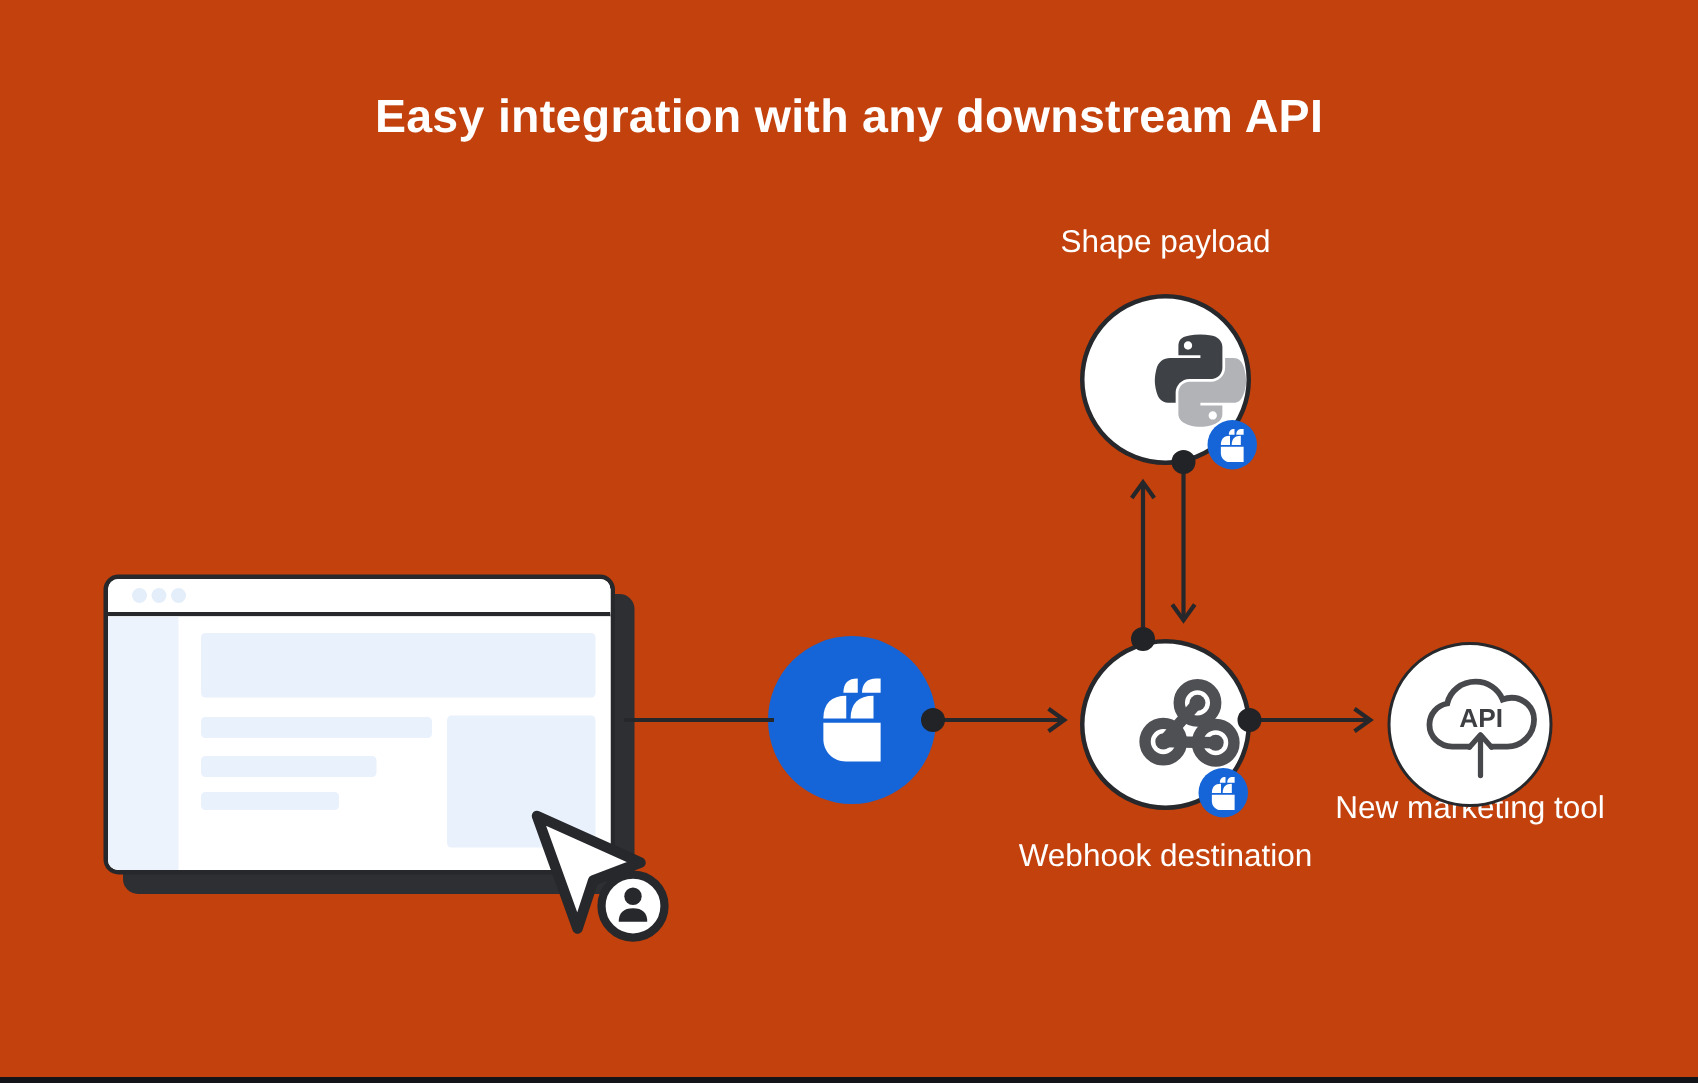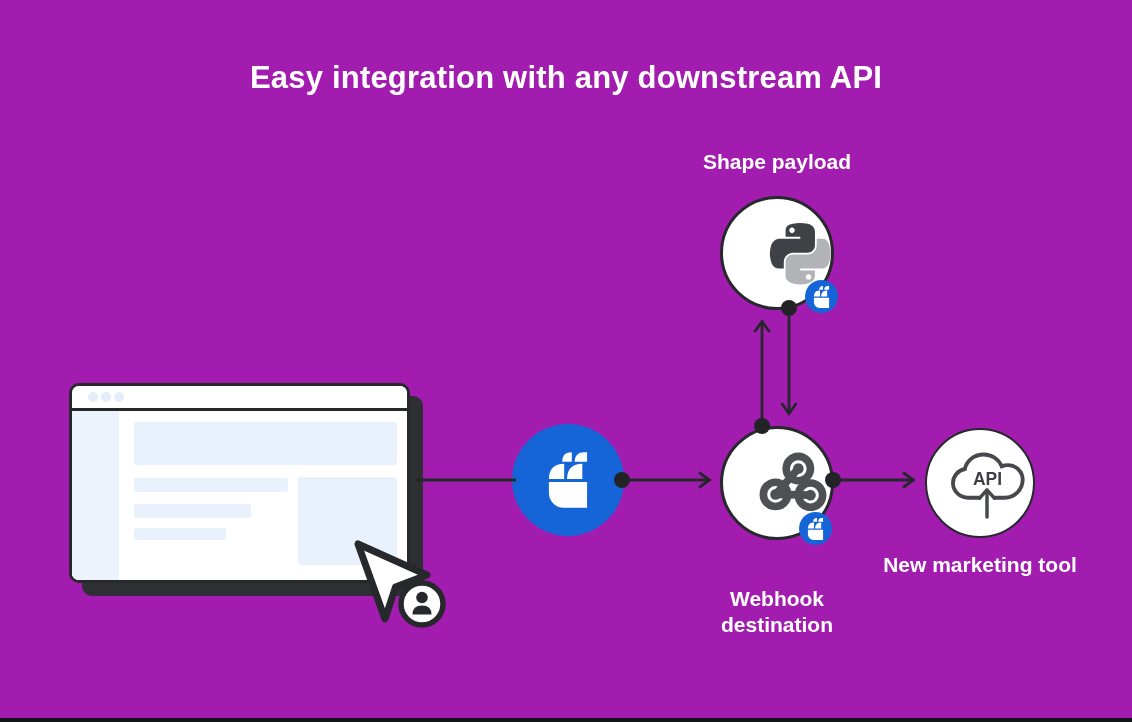--- a/index.html
+++ b/index.html
@@ -1,31 +1,31 @@
 <!DOCTYPE html>
 <html><head>
 <meta charset="utf-8">
 <style>
   html,body{margin:0;padding:0;background:#5b79b8;}
   #canvas{
     position:relative;width:1132px;height:722px;overflow:hidden;
-    background:#a21caf;
+    background:#c2410c;
     font-family:"Liberation Sans","DejaVu Sans",sans-serif;
   }
   .title{
     position:absolute;left:0;top:60px;width:1132px;text-align:center;
     color:#ffffff;font-size:31px;font-weight:bold;letter-spacing:.2px;
   }
   .node-label{
-    position:absolute;color:#ffffff;font-weight:bold;text-align:center;
+    position:absolute;color:#ffffff;font-weight:normal;text-align:center;
     font-size:21px;line-height:26px;
   }
   #shape-payload-label{left:677px;top:149px;width:200px;}
-  #webhook-label{left:677px;top:558px;width:200px;margin-top:28px;}
-  #newtool-label{left:880px;top:552px;width:200px;}
+  #webhook-label{left:677px;top:558px;width:200px;}
+  #newtool-label{left:880px;top:526px;width:200px;}
   #marketing-label{left:88px;top:611px;width:300px;font-size:22px;}
 
   
   #connectors{position:absolute;left:0;top:0;z-index:6;pointer-events:none;}
 
   
   .browser{
     position:absolute;left:69px;top:383px;width:335px;height:194px;
     background:#ffffff;border:3px solid #27282C;border-radius:10px;
     box-shadow:13px 13px 0 0 #2E2F33;z-index:3;

